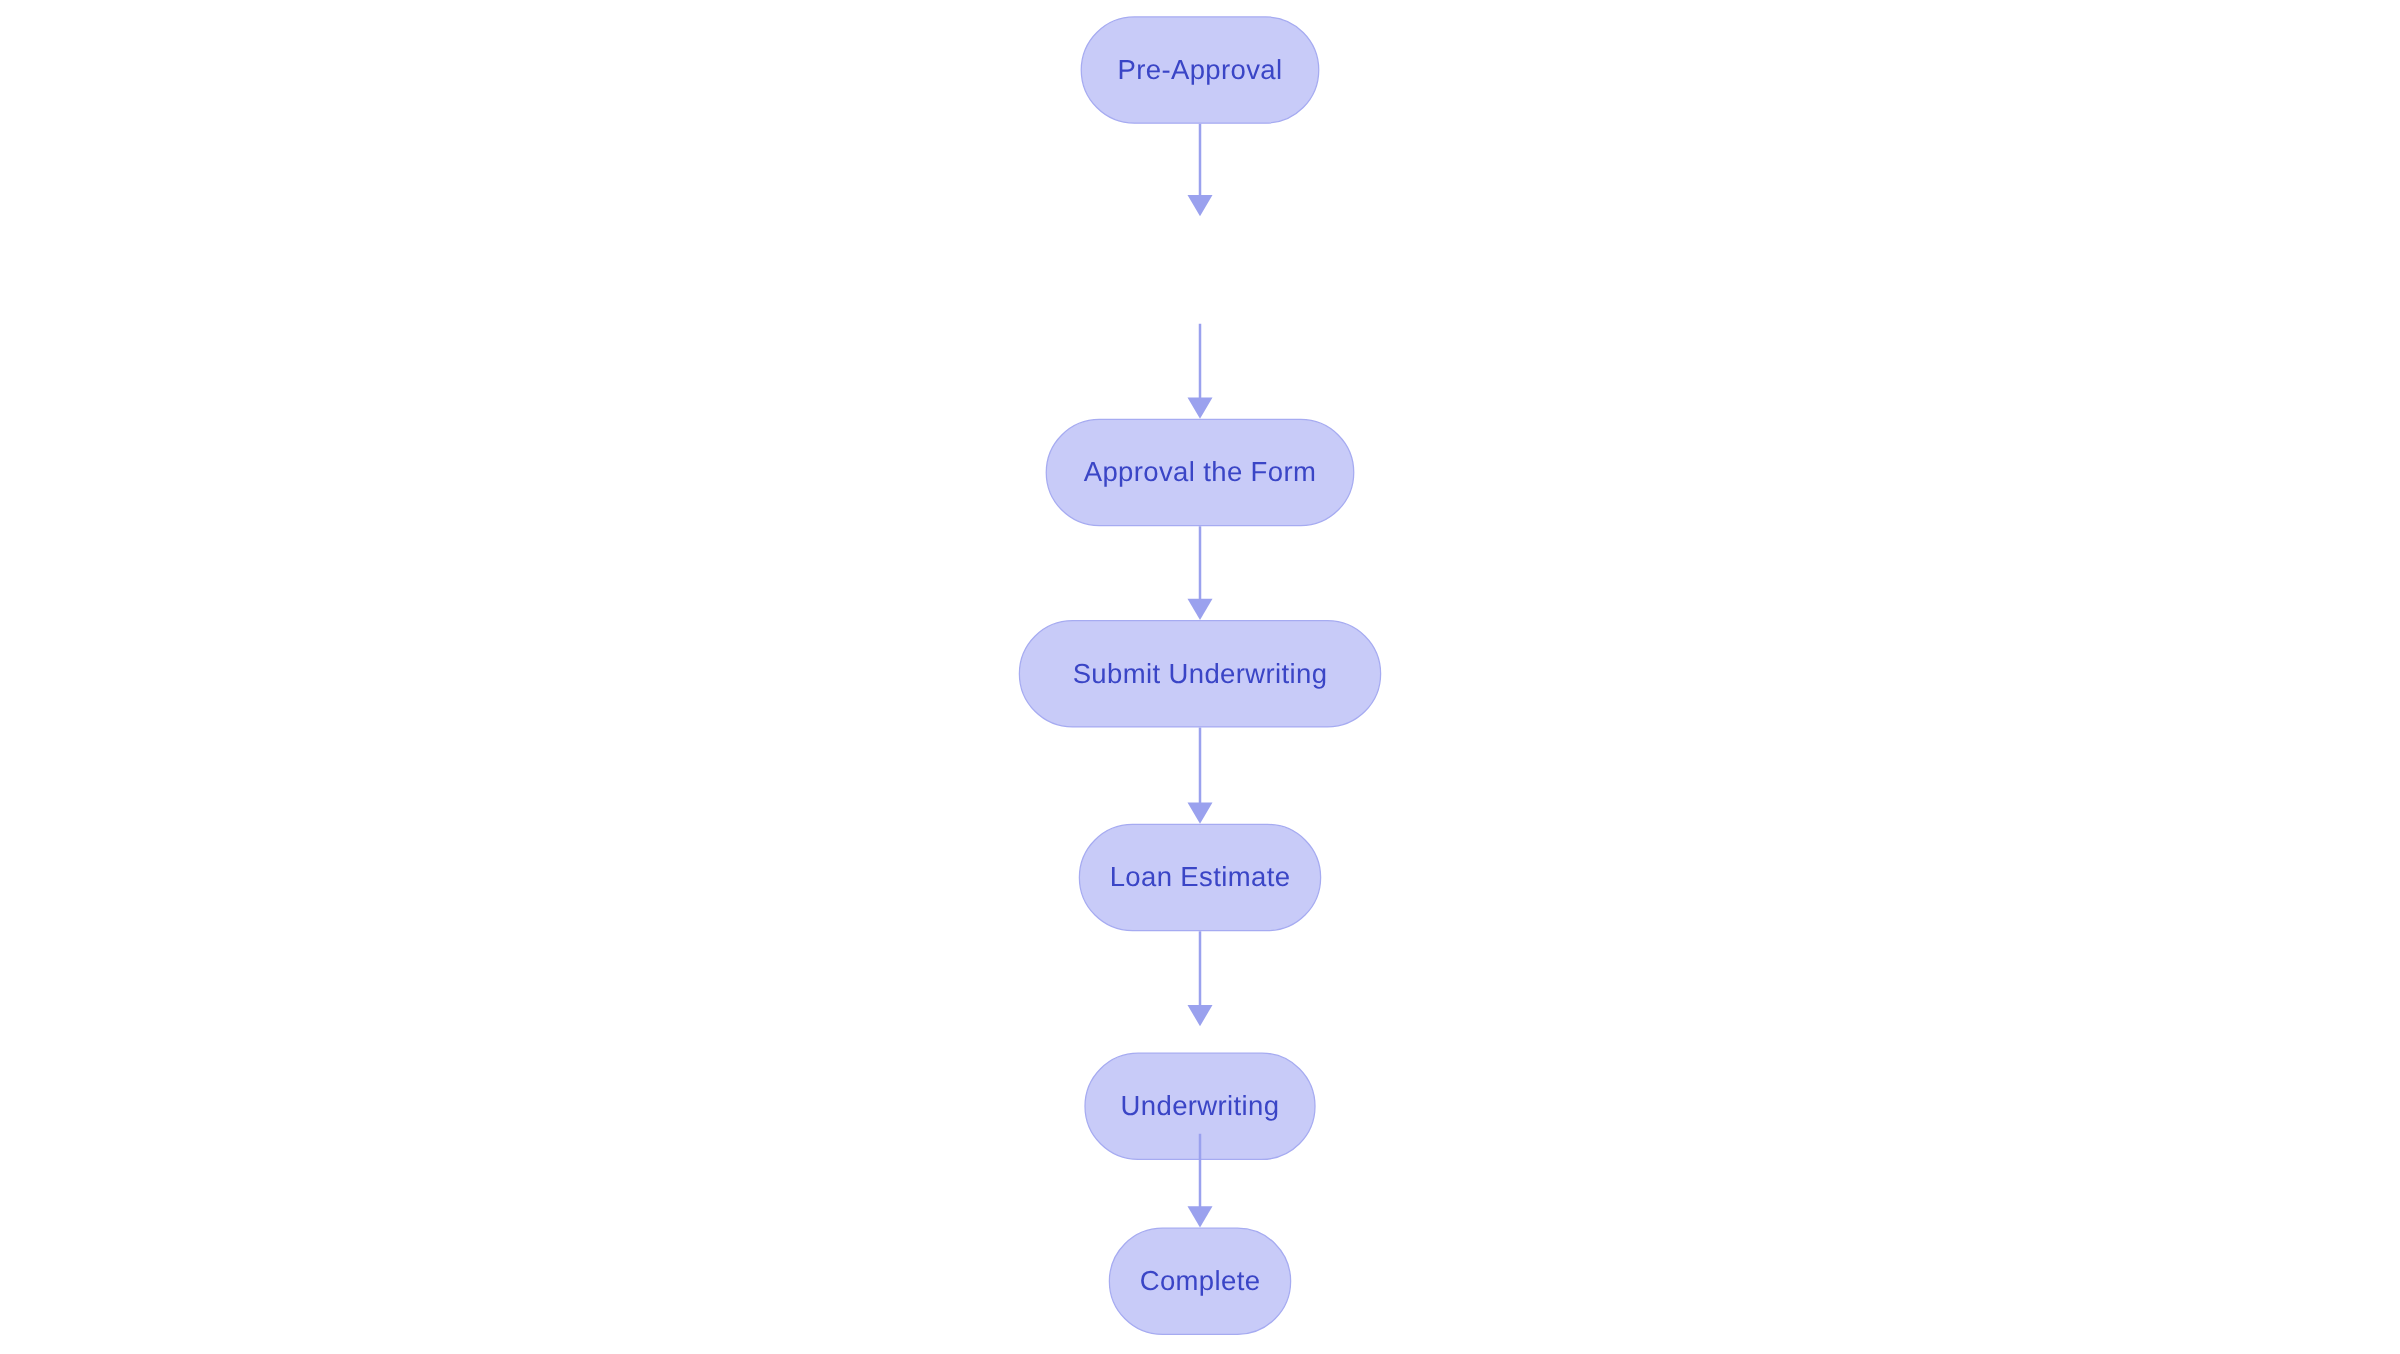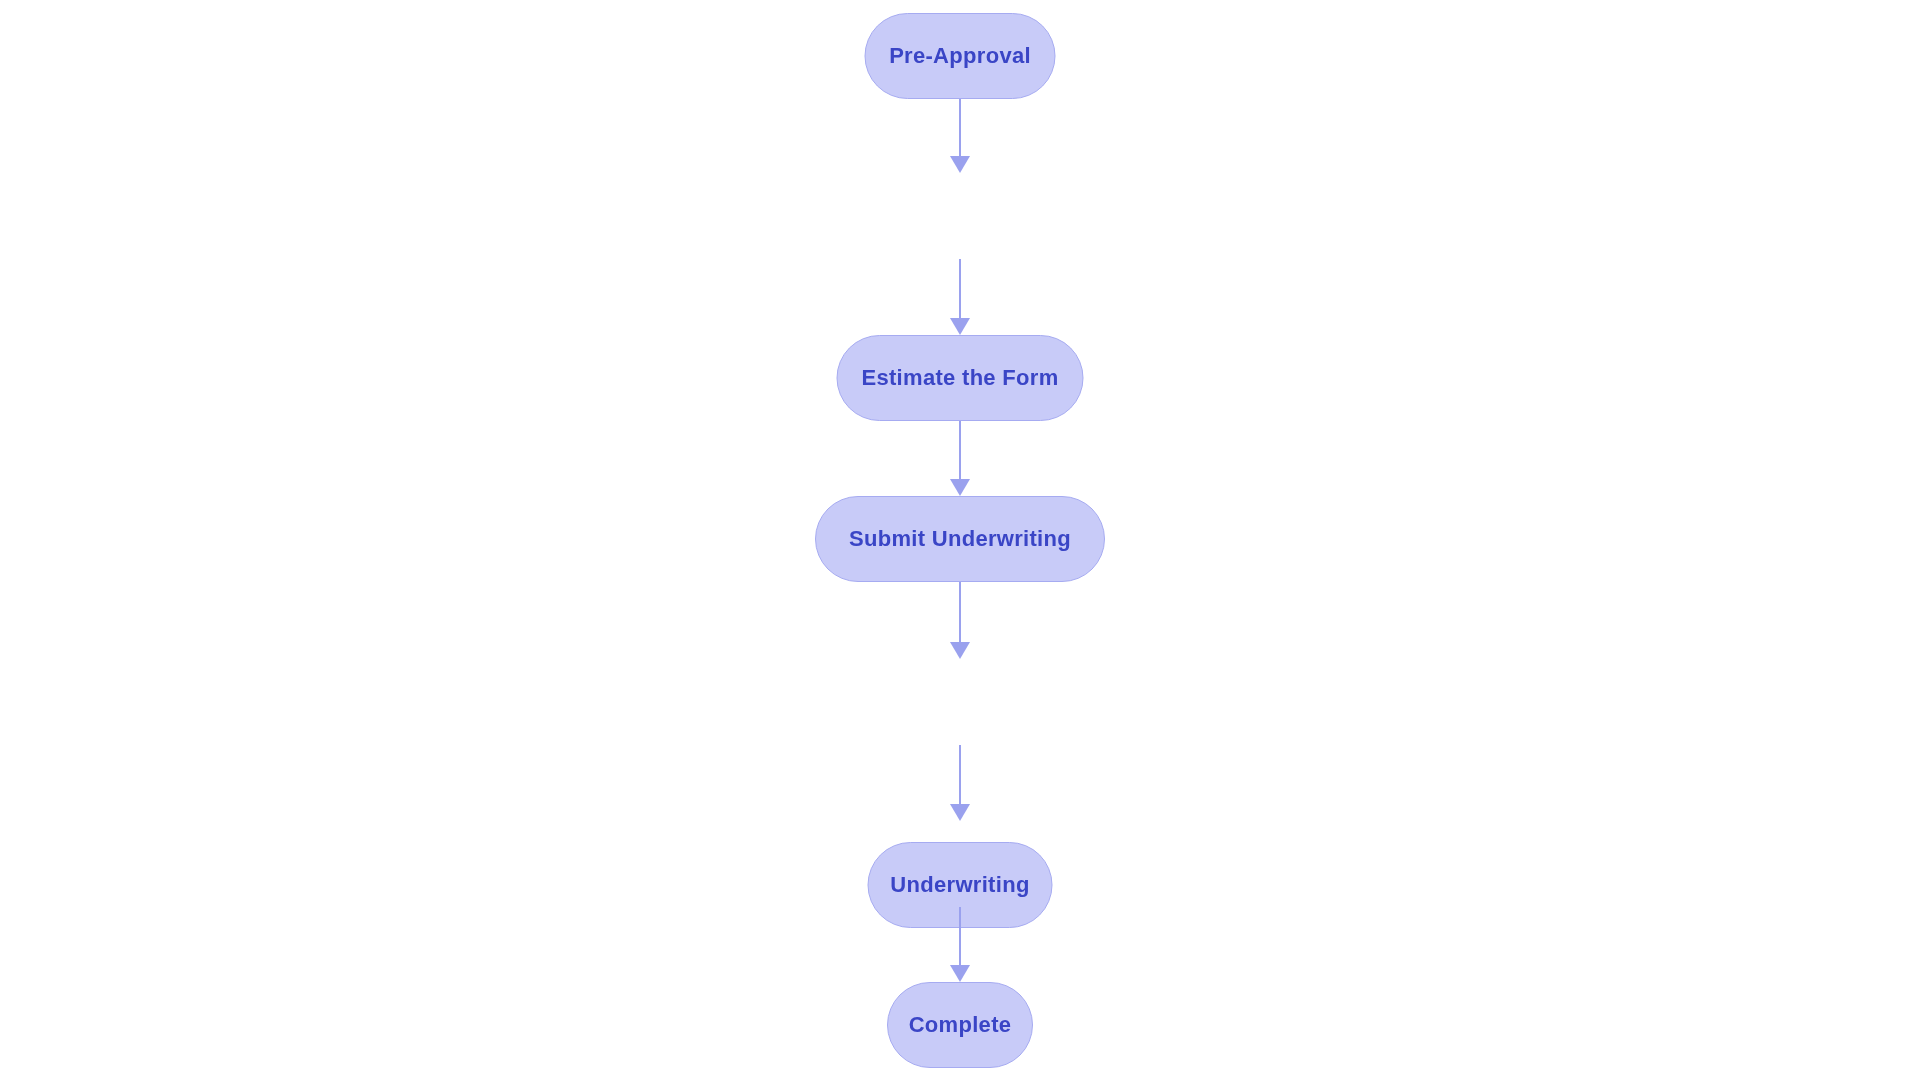--- a/index.html
+++ b/index.html
@@ -31,21 +31,21 @@
     border-radius: 43px;
     background: var(--node-fill);
     border: 1.5px solid var(--node-border);
     display: flex;
     align-items: center;
     justify-content: center;
   }
   .node-label {
     color: var(--node-text);
     font-size: 22px;
-    font-weight: 700;
+    font-weight: 400;
     letter-spacing: 0.3px;
     white-space: nowrap;
     text-align: center;
   }
   .edge-line {
     position: absolute;
     left: calc(50% - 1.2px);
     width: 2.4px;
     background: var(--arrow);
   }
@@ -63,27 +63,30 @@
 <body>
 
 <div class="canvas">
 
   <div class="node" style="top:13px;  width:191px">
     <span class="node-label">Pre-Approval</span>
   </div>
 
 
   <div class="node" style="top:335px; width:247px">
-    <span class="node-label">Estimate the Form</span>
+    <span class="node-label">Approval the Form</span>
   </div>
 
   <div class="node" style="top:496px; width:290px">
     <span class="node-label">Submit Underwriting</span>
   </div>
 
+  <div class="node" style="top:659px; width:194px">
+    <span class="node-label">Loan Estimate</span>
+  </div>
 
   <div class="node" style="top:842px; width:185px">
     <span class="node-label">Underwriting</span>
   </div>
 
   <div class="node" style="top:982px; width:146px">
     <span class="node-label">Complete</span>
   </div>
 
   <div class="edge-line" style="top:99px;  height:58px"></div>

